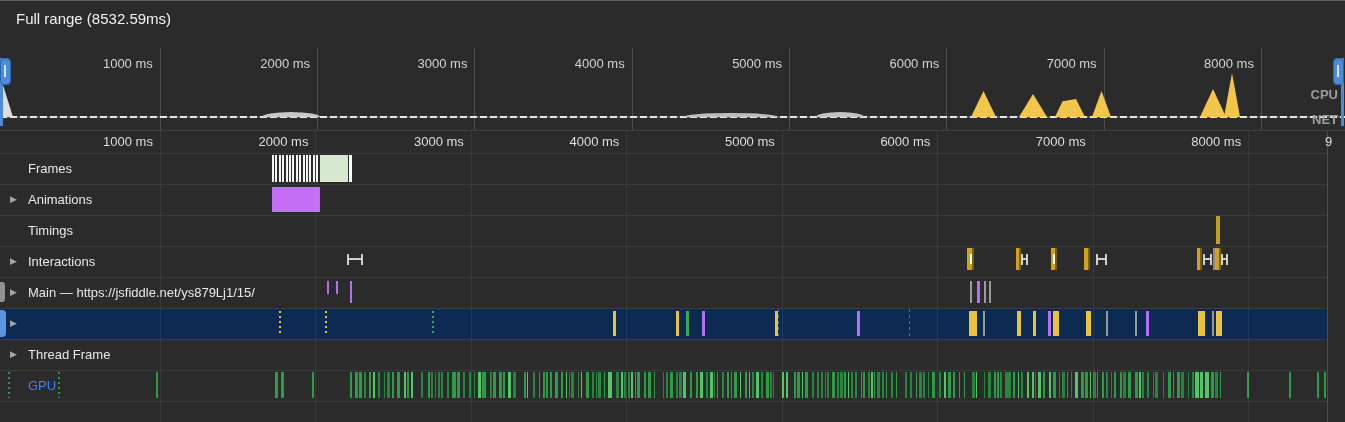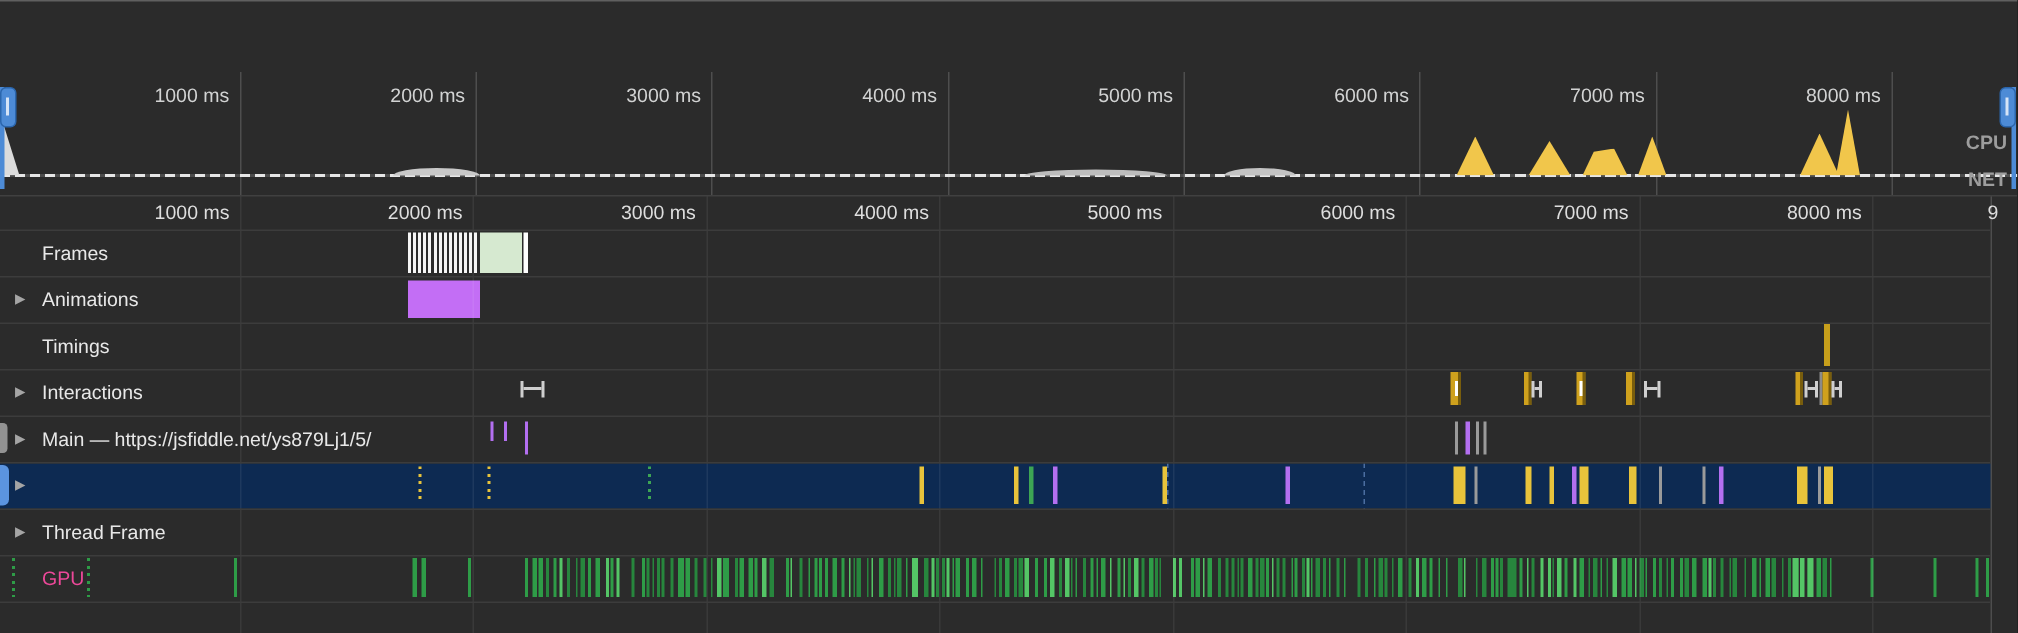--- a/index.html
+++ b/index.html
@@ -13,20 +13,21 @@
   #page-title{position:absolute;left:16px;top:9px;font-size:15px;color:#f2f2f2;white-space:nowrap;}
   #cpu-label{position:absolute;right:7px;top:86px;font-size:13px;font-weight:bold;color:#9d9d9d;}
   #net-label{position:absolute;right:7px;top:111px;font-size:13px;font-weight:bold;color:#9d9d9d;}
   .tracklabel{font-size:13px;white-space:nowrap;}
   .tri{font-size:9px;color:#a5a5a5;line-height:9px;}
 </style>
 </head>
 <body>
 
 <div id="stage">
+  <span id="page-title">Full range (8532.59ms)</span>
   <div id="overview">
       <div class="abs" style="left: 159.8px; top: 47px; width: 1px; height: 82px; background: rgba(255, 255, 255, 0.17);"></div>
       <div class="abs rlabel" style="left: 73.8px; top: 55px; width: 79px; text-align: right;">1000 ms</div>
       <div class="abs" style="left: 317.1px; top: 47px; width: 1px; height: 82px; background: rgba(255, 255, 255, 0.17);"></div>
       <div class="abs rlabel" style="left: 231.1px; top: 55px; width: 79px; text-align: right;">2000 ms</div>
       <div class="abs" style="left: 474.4px; top: 47px; width: 1px; height: 82px; background: rgba(255, 255, 255, 0.17);"></div>
       <div class="abs rlabel" style="left: 388.4px; top: 55px; width: 79px; text-align: right;">3000 ms</div>
       <div class="abs" style="left: 631.7px; top: 47px; width: 1px; height: 82px; background: rgba(255, 255, 255, 0.17);"></div>
       <div class="abs rlabel" style="left: 545.7px; top: 55px; width: 79px; text-align: right;">4000 ms</div>
       <div class="abs" style="left: 789px; top: 47px; width: 1px; height: 82px; background: rgba(255, 255, 255, 0.17);"></div>
@@ -108,21 +109,21 @@
       <div class="abs" style="left: 0px; top: 276px; width: 1345px; height: 31px;">
         <div class="abs" style="left: 327px; top: 4px; width: 2px; height: 13px; background: rgb(179, 111, 240);"></div>
         <div class="abs" style="left: 336px; top: 4px; width: 2px; height: 13px; background: rgb(179, 111, 240);"></div>
         <div class="abs" style="left: 350px; top: 4px; width: 2px; height: 22px; background: rgb(179, 111, 240);"></div>
         <div class="abs" style="left: 970px; top: 4px; width: 2px; height: 22px; background: rgb(154, 154, 154);"></div>
         <div class="abs" style="left: 977px; top: 4px; width: 3px; height: 22px; background: rgb(179, 111, 240);"></div>
         <div class="abs" style="left: 984px; top: 4px; width: 2px; height: 22px; background: rgb(154, 154, 154);"></div>
         <div class="abs" style="left: 989px; top: 4px; width: 2px; height: 22px; background: rgb(154, 154, 154);"></div>
         <div class="abs" style="left: 0px; top: 5px; width: 5px; height: 20px; background: rgb(146, 146, 146); border-radius: 0px 3px 3px 0px;"></div>
         <div class="abs tri" style="left: 10px; top: 11px; width: 10px; height: 10px;">▶</div>
-        <div class="abs tracklabel" style="left: 28px; top: 8px; color: rgb(232, 232, 232);">Main — https://jsfiddle.net/ys879Lj1/5/</div>
+        <div class="abs tracklabel" style="left: 28px; top: 8px; color: rgb(232, 232, 232);">Main — https://jsfiddle.net/ys879Lj1/15/</div>
       </div>
       <div class="abs" style="left: 0px; top: 307px; width: 1345px; height: 31px;">
         <div class="abs" style="left: 0px; top: 1px; width: 1327px; height: 30px; background: rgb(13, 42, 82);"></div>
         <div class="abs" style="left: 778px; top: 1px; width: 1px; height: 30px; background: repeating-linear-gradient(rgba(125, 165, 225, 0.55) 0px, rgba(125, 165, 225, 0.55) 3px, transparent 3px, transparent 6px);"></div>
         <div class="abs" style="left: 909px; top: 1px; width: 1px; height: 30px; background: repeating-linear-gradient(rgba(125, 165, 225, 0.55) 0px, rgba(125, 165, 225, 0.55) 3px, transparent 3px, transparent 6px);"></div>
         <div class="abs" style="left: 279px; top: 3px; width: 2px; height: 25px; background: repeating-linear-gradient(rgb(232, 195, 59) 0px, rgb(232, 195, 59) 2px, transparent 2px, transparent 5px);"></div>
         <div class="abs" style="left: 325px; top: 3px; width: 2px; height: 25px; background: repeating-linear-gradient(rgb(232, 195, 59) 0px, rgb(232, 195, 59) 2px, transparent 2px, transparent 5px);"></div>
         <div class="abs" style="left: 432px; top: 3px; width: 2px; height: 25px; background: repeating-linear-gradient(rgb(61, 165, 84) 0px, rgb(61, 165, 84) 2px, transparent 2px, transparent 5px);"></div>
         <div class="abs" style="left: 613px; top: 3px; width: 3px; height: 25px; background: rgb(232, 195, 59);"></div>
         <div class="abs" style="left: 676px; top: 3px; width: 3px; height: 25px; background: rgb(232, 195, 59);"></div>
@@ -343,21 +344,21 @@
         <div class="abs" style="left: 1210.86px; top: 2px; width: 2.80995px; height: 26px; background: rgb(46, 156, 71);"></div>
         <div class="abs" style="left: 1214.97px; top: 2px; width: 3.38861px; height: 26px; background: rgb(39, 134, 61);"></div>
         <div class="abs" style="left: 1220.13px; top: 2px; width: 1.34684px; height: 26px; background: rgb(46, 156, 71);"></div>
         <div class="abs" style="left: 1195px; top: 2px; width: 4px; height: 26px; background: rgb(84, 197, 102);"></div>
         <div class="abs" style="left: 1200px; top: 2px; width: 3px; height: 26px; background: rgb(84, 197, 102);"></div>
         <div class="abs" style="left: 1205px; top: 2px; width: 4px; height: 26px; background: rgb(84, 197, 102);"></div>
         <div class="abs" style="left: 1247px; top: 2px; width: 2px; height: 26px; background: rgb(46, 156, 71);"></div>
         <div class="abs" style="left: 1289px; top: 2px; width: 2px; height: 26px; background: rgb(46, 156, 71);"></div>
         <div class="abs" style="left: 1317px; top: 2px; width: 2px; height: 26px; background: rgb(46, 156, 71);"></div>
         <div class="abs" style="left: 1324px; top: 2px; width: 2px; height: 26px; background: rgb(46, 156, 71);"></div>
-        <div class="abs tracklabel" style="left: 28px; top: 8px; color: #ec4899;">GPU</div>
+        <div class="abs tracklabel" style="left: 28px; top: 8px; color: #3b82f6;">GPU</div>
       </div>
     </div>
 <div class="abs" style="left: 159.96px; top: 130px; width: 1px; height: 292px; background: rgba(255, 255, 255, 0.07);"></div>
     <div class="abs" style="left: 315.42px; top: 130px; width: 1px; height: 292px; background: rgba(255, 255, 255, 0.07);"></div>
     <div class="abs" style="left: 470.88px; top: 130px; width: 1px; height: 292px; background: rgba(255, 255, 255, 0.07);"></div>
     <div class="abs" style="left: 626.34px; top: 130px; width: 1px; height: 292px; background: rgba(255, 255, 255, 0.07);"></div>
     <div class="abs" style="left: 781.8px; top: 130px; width: 1px; height: 292px; background: rgba(255, 255, 255, 0.07);"></div>
     <div class="abs" style="left: 937.26px; top: 130px; width: 1px; height: 292px; background: rgba(255, 255, 255, 0.07);"></div>
     <div class="abs" style="left: 1092.72px; top: 130px; width: 1px; height: 292px; background: rgba(255, 255, 255, 0.07);"></div>
     <div class="abs" style="left: 1248.18px; top: 130px; width: 1px; height: 292px; background: rgba(255, 255, 255, 0.07);"></div>

